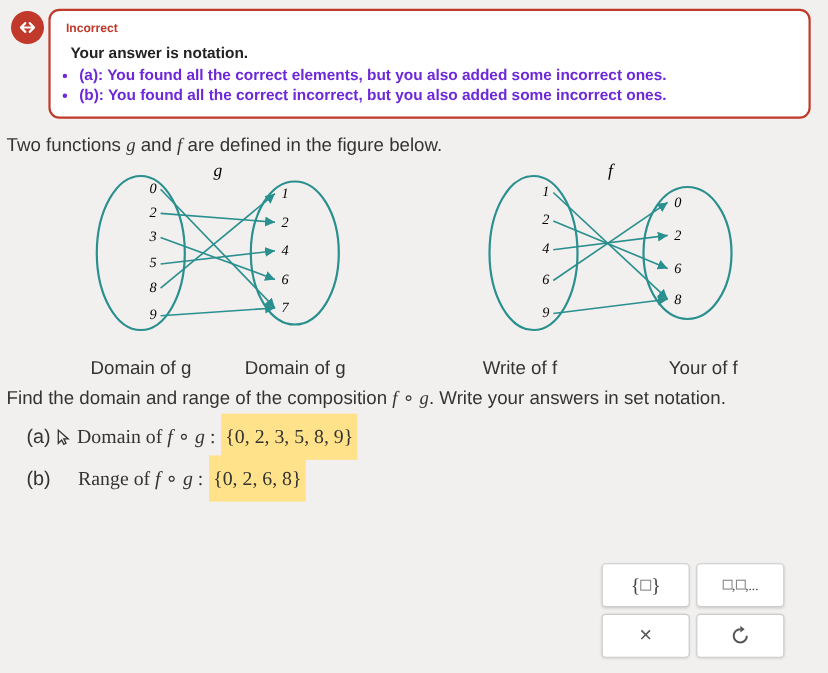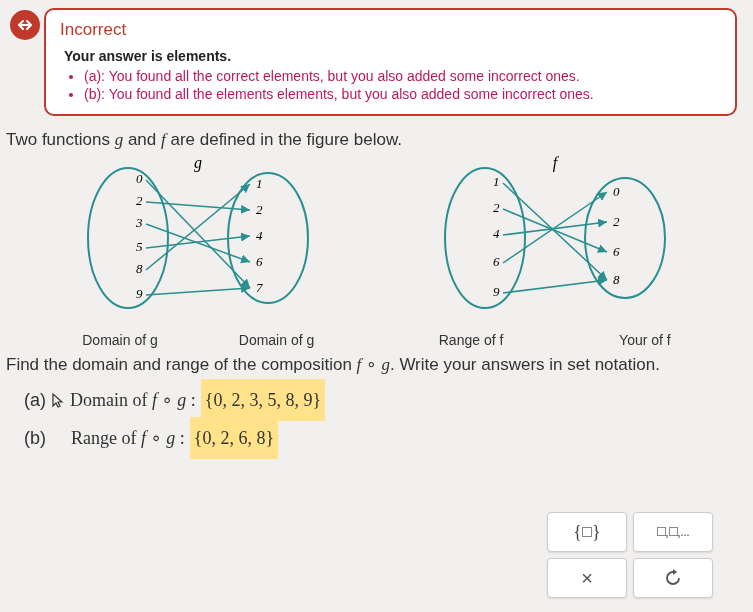--- a/index.html
+++ b/index.html
@@ -29,53 +29,53 @@
     height: 30px;
     border-radius: 50%;
     background: #c0392b;
     display: flex;
     align-items: center;
     justify-content: center;
   }
   .feedback-icon svg { display:block; }
   .incorrect-title {
     color: #c0392b;
-    font-weight: normal;
-    font-size: 17px;
+    font-weight: bold;
+    font-size: 11px;
     margin: 2px 0 8px 0;
   }
   .incorrect-sub {
     font-weight: bold;
     font-size: 14px;
     margin: 2px 0 4px 4px;
     color: #222;
   }
   .feedback-list {
-    margin: 0 0 0 24px;
+    margin: 0 0 0 12px;
     padding: 0;
     font-size: 14px;
-    font-weight: normal;
-    color: #be185d;
+    font-weight: bold;
+    color: #6d28d9;
   }
   .feedback-list li { margin: 2px 0; }
   .problem-text {
     font-size: 17px;
     color: #333;
     margin: 6px 6px 2px 6px;
   }
   .italic { font-style: italic; font-family: 'Times New Roman', serif; }
   .diagrams {
     display: flex;
     justify-content: space-around;
     padding: 0 20px;
     margin-top: -4px;
   }
   .diagram { width: 280px; }
   .oval-label {
-    font-size: 14px;
+    font-size: 17px;
     text-align: center;
     color: #333;
   }
   .answers {
     margin: 6px 8px 0 8px;
     font-size: 18px;
   }
   .ans-line { margin: 14px 0 6px 16px; font-size: 18px;}
   .highlight {
     background: #ffe28a;
@@ -110,24 +110,24 @@
 </head>
 <body>
 
 <div class="feedback-box">
   <div class="feedback-icon">
     <svg width="18" height="18" viewBox="0 0 18 18">
       <path d="M4 9 L14 9 M11 5 L15 9 L11 13 M7 5 L3 9 L7 13" stroke="#fff" stroke-width="2" fill="none" stroke-linecap="round" stroke-linejoin="round"></path>
     </svg>
   </div>
   <div class="incorrect-title">Incorrect</div>
-  <div class="incorrect-sub">Your answer is elements.</div>
+  <div class="incorrect-sub">Your answer is notation.</div>
   <ul class="feedback-list">
     <li>(a): You found all the correct elements, but you also added some incorrect ones.</li>
-    <li>(b): You found all the elements elements, but you also added some incorrect ones.</li>
+    <li>(b): You found all the correct incorrect, but you also added some incorrect ones.</li>
   </ul>
 </div>
 
 <div class="problem-text">
   Two functions <span class="italic">g</span> and <span class="italic">f</span> are defined in the figure below.
 </div>
 
 <div class="diagrams">
 
   <div class="diagram">
@@ -187,21 +187,21 @@
             <path d="M0,0 L6,3 L0,6 Z" fill="#2a8f8f"></path>
           </marker>
         </defs>
       <line x1="88" y1="35" x2="192" y2="132" stroke="#2a8f8f" stroke-width="1.5" marker-end="url(#ah2)"></line>
       <line x1="88" y1="61" x2="192" y2="104" stroke="#2a8f8f" stroke-width="1.5" marker-end="url(#ah2)"></line>
       <line x1="88" y1="87" x2="192" y2="74" stroke="#2a8f8f" stroke-width="1.5" marker-end="url(#ah2)"></line>
       <line x1="88" y1="115" x2="192" y2="44" stroke="#2a8f8f" stroke-width="1.5" marker-end="url(#ah2)"></line>
       <line x1="88" y1="145" x2="192" y2="132" stroke="#2a8f8f" stroke-width="1.5" marker-end="url(#ah2)"></line>
     </svg>
     <div style="display:flex;justify-content:space-between;padding:0 24px;">
-      <span class="oval-label">Range of  f</span>
+      <span class="oval-label">Write of  f</span>
       <span class="oval-label">Your of  f</span>
     </div>
   </div>
 </div>
 
 <div class="problem-text">
   Find the domain and range of the composition <span class="italic">f</span> ∘ <span class="italic">g</span>. Write your answers in set notation.
 </div>
 
 <div class="answers">

